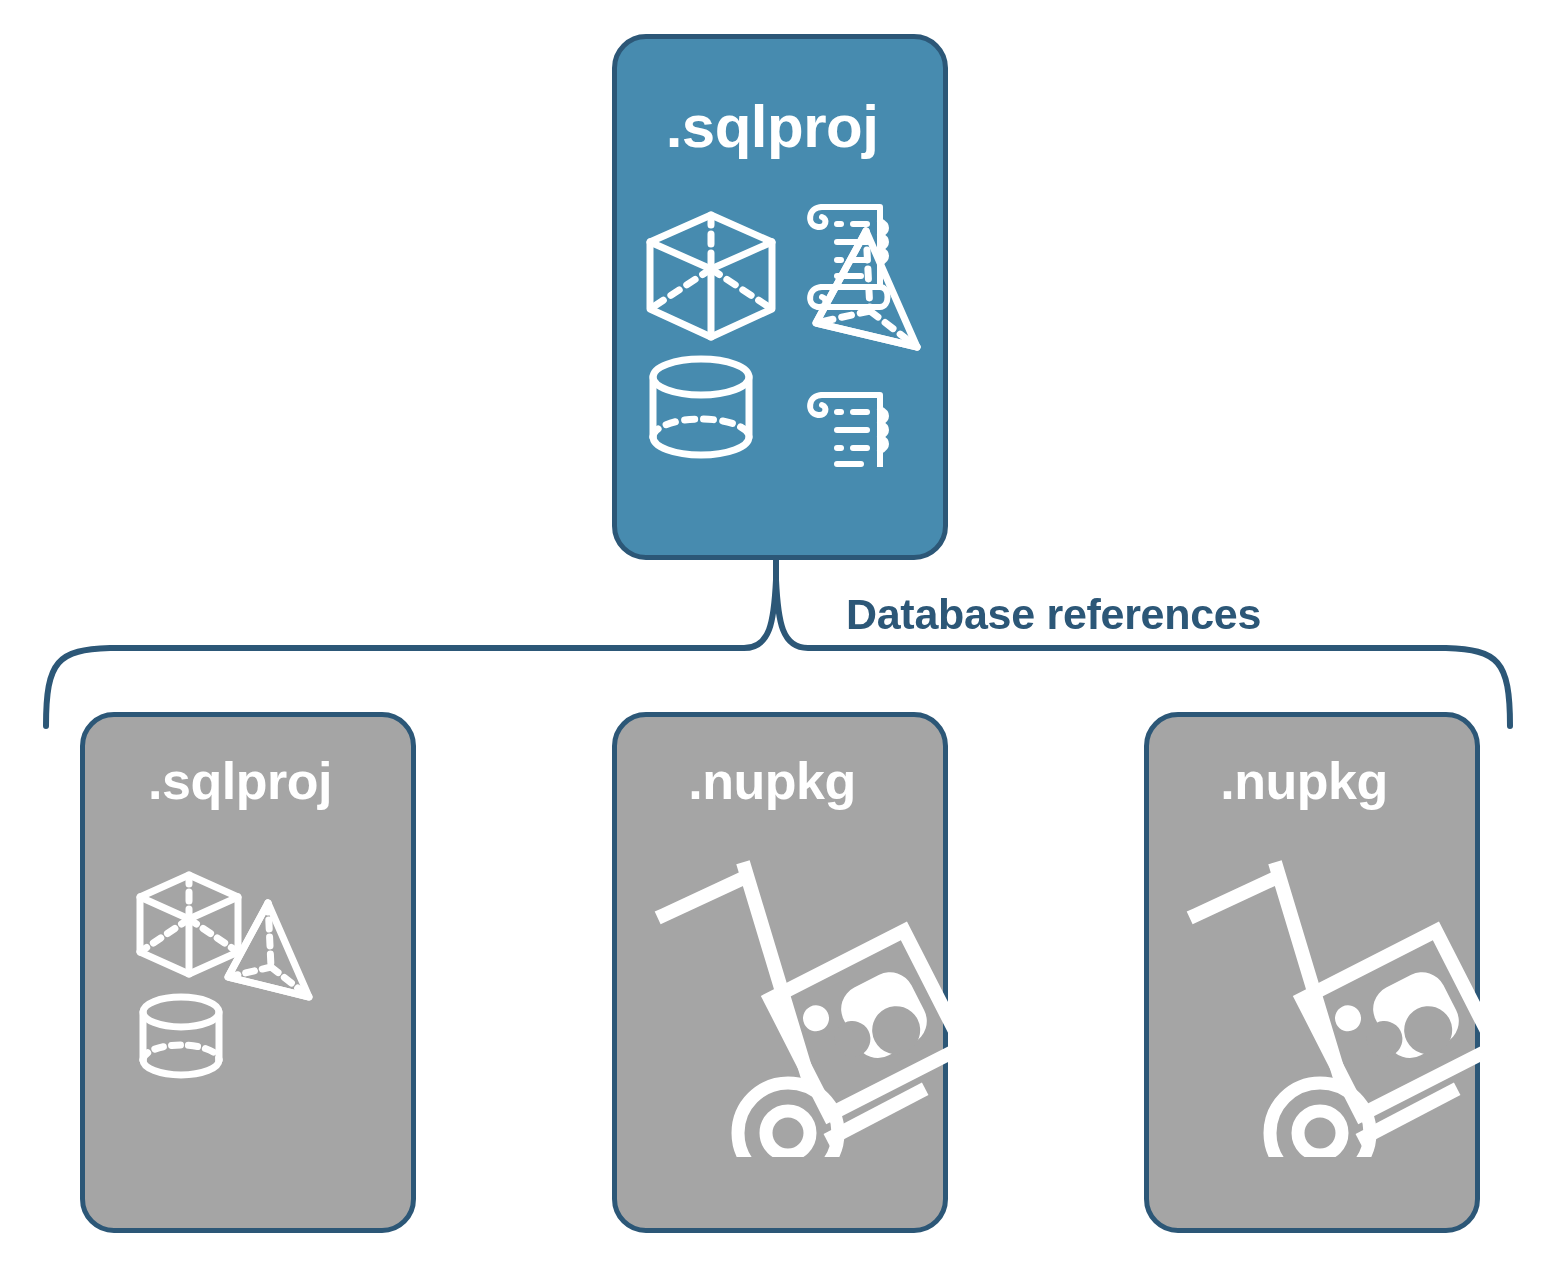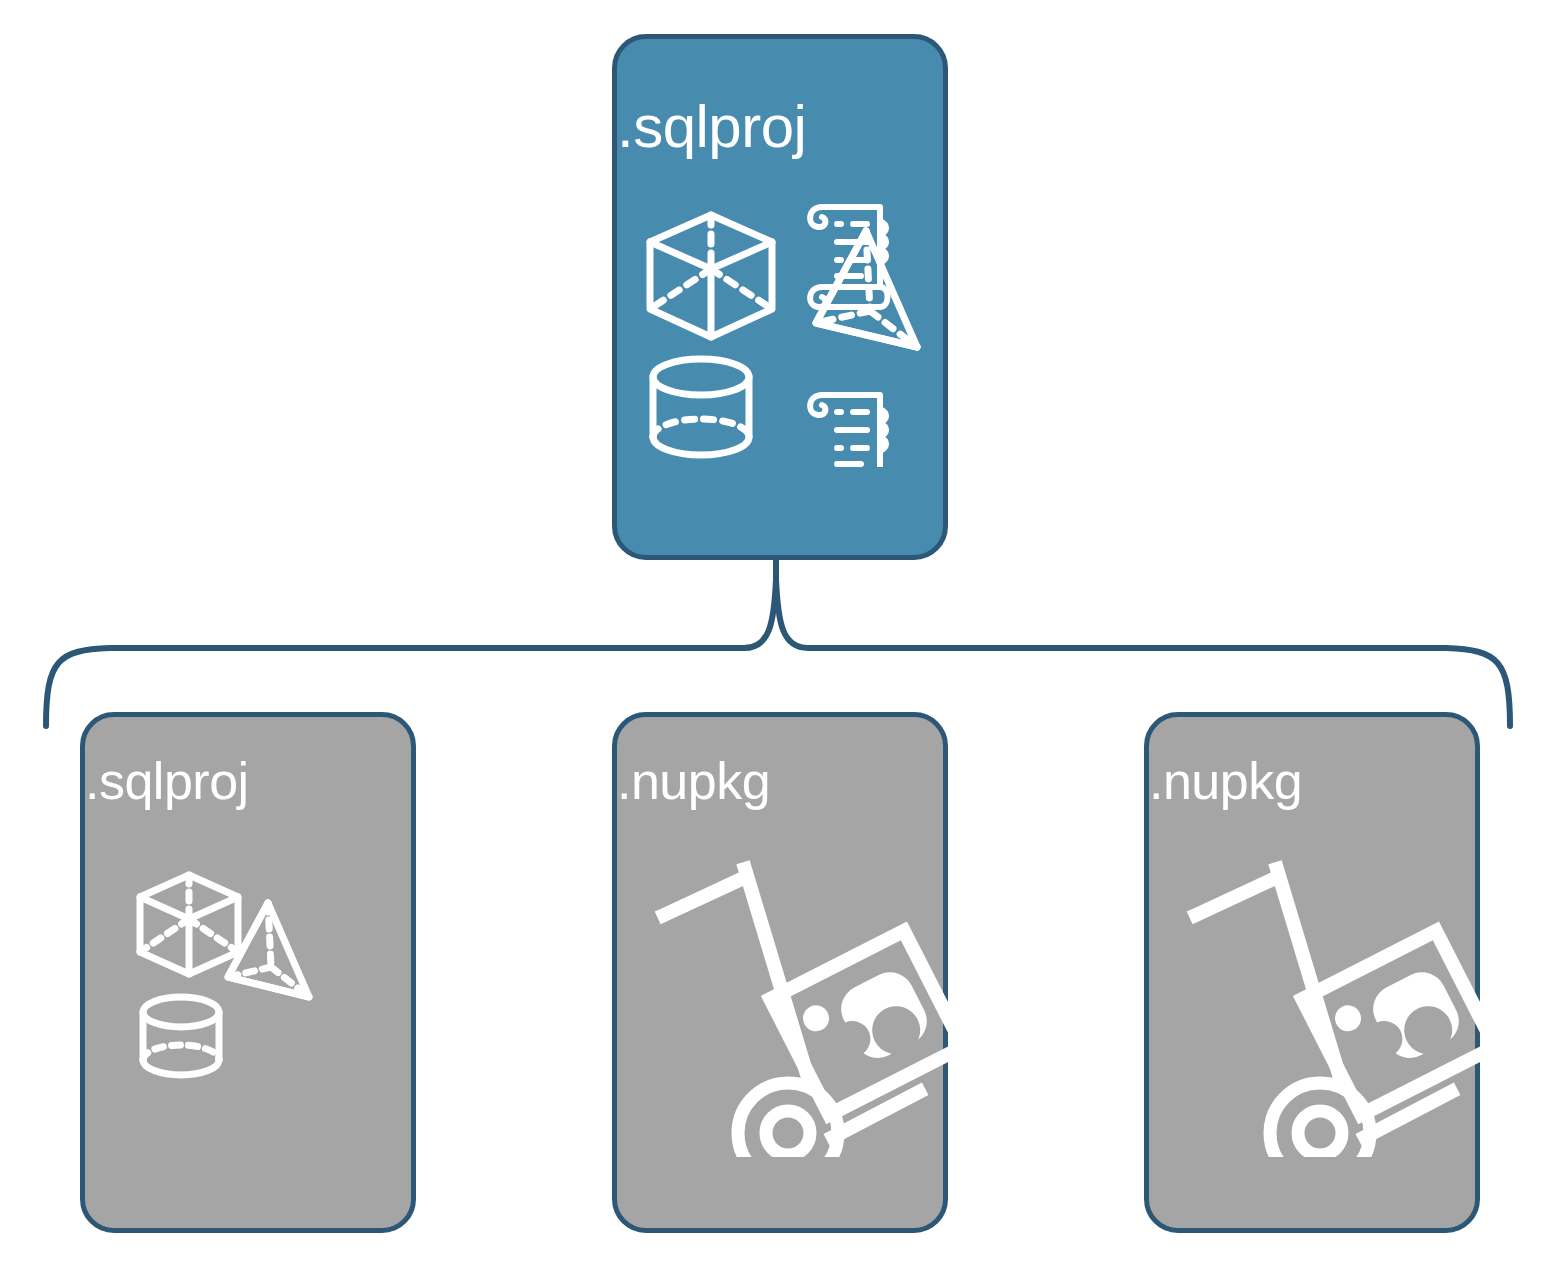--- a/index.html
+++ b/index.html
@@ -27,23 +27,23 @@
   .card-primary {
     background: #478BAF;
   }
   .card-secondary {
     background: #A5A5A5;
   }
   .card-title {
     position: absolute;
     left: 0;
     right: 16px;
-    text-align: left;
+    text-align: center;
     color: #ffffff;
-    font-weight: normal;
+    font-weight: bold;
     letter-spacing: -0.5px;
     line-height: 1;
     user-select: none;
   }
   .card-top .card-title {
     top: 58px;
     font-size: 60px;
   }
   .card-bottom .card-title {
     top: 38px;
@@ -84,20 +84,21 @@
 
     <path d="M 46 726
              C 46 660, 58 650, 110 648
              L 744 648
              C 770 648, 774 622, 776 580
              C 778 622, 782 648, 808 648
              L 1446 648
              C 1498 650, 1510 660, 1510 726" fill="none" stroke="#2C5777" stroke-width="6" stroke-linecap="round" stroke-linejoin="round"></path>
   </svg>
 
+  <div class="brace-label" style="left:846px; top:593px;">Database references</div>
 
   <div class="card card-primary card-top" style="left:612px; top:34px; width:336px; height:526px;">
     <div class="card-title">.sqlproj</div>
 
     <svg class="card-art" style="top:148px; height:280px;" viewBox="0 0 336 280">
       <g fill="none" stroke="#ffffff" stroke-width="7" stroke-linecap="round" stroke-linejoin="round">
 
         <g>
           <path d="M 33 55 L 94 28 L 155 55 L 155 122 L 94 150 L 33 122 Z"></path>
           <path d="M 33 55 L 94 82 L 155 55"></path>

